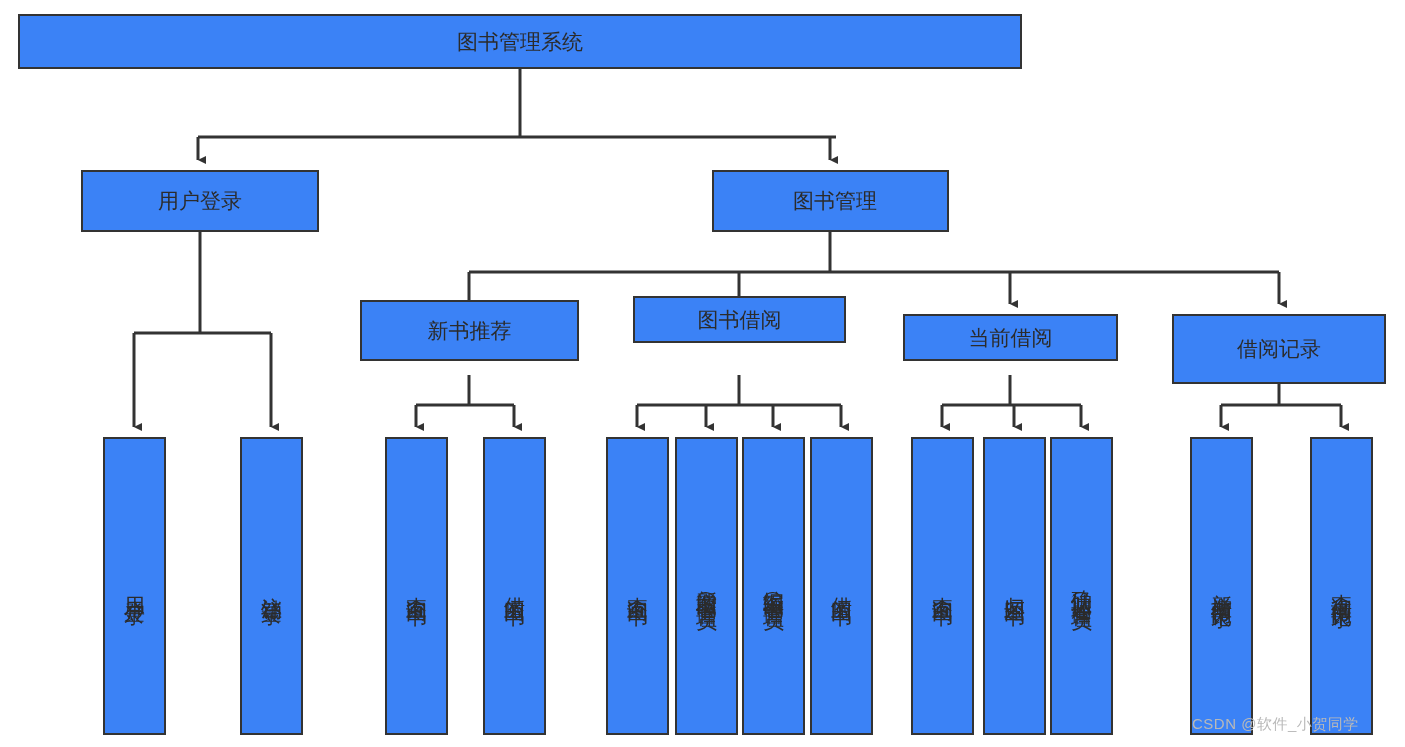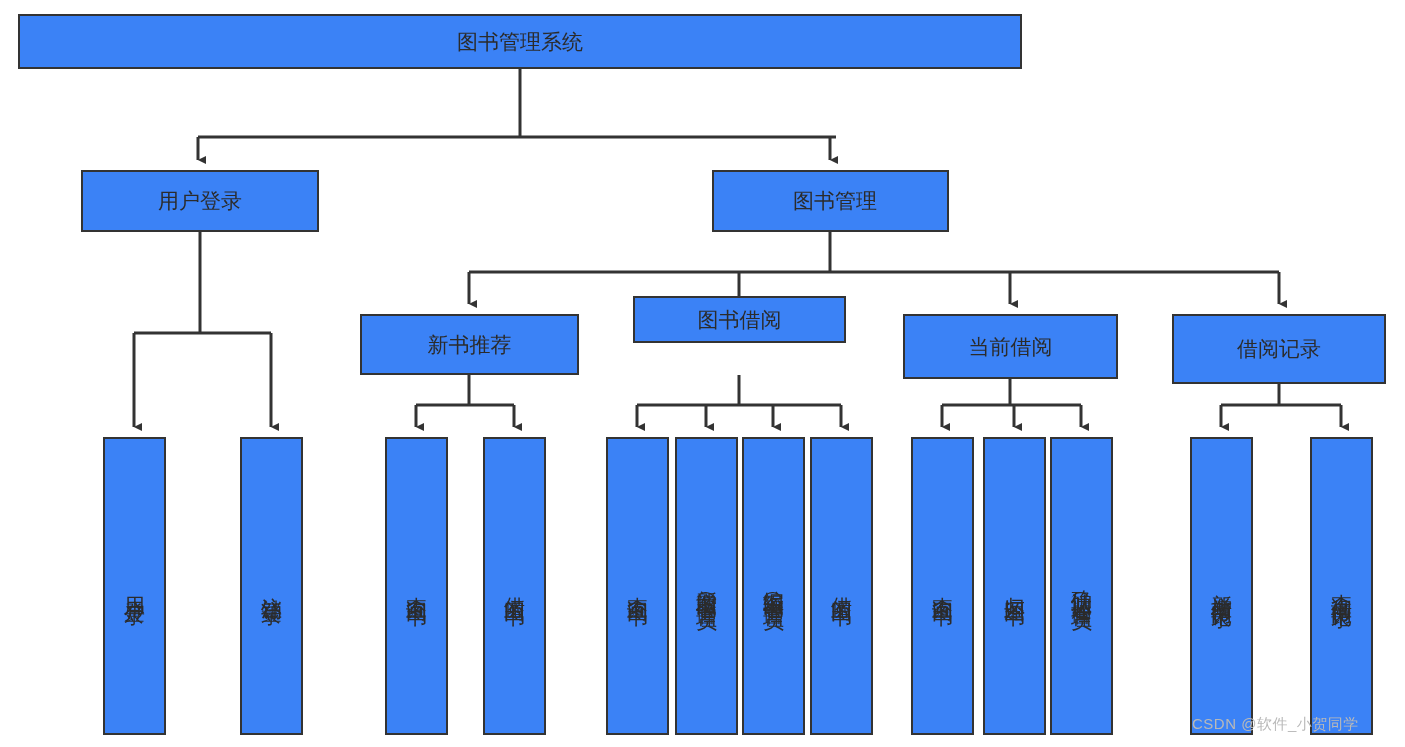--- a/index.html
+++ b/index.html
@@ -73,27 +73,27 @@
     <span class="lbl">图书管理系统</span>
   </div>
 
   <div class="node h" style="left:81px;top:170px;width:238px;height:62px;">
     <span class="lbl">用户登录</span>
   </div>
   <div class="node h" style="left:712px;top:170px;width:237px;height:62px;padding-left:9px;">
     <span class="lbl">图书管理</span>
   </div>
 
-  <div class="node h" style="left:360px;top:314px;width:219px;height:61px;">
+  <div class="node h" style="left:360px;top:300px;width:219px;height:61px;">
     <span class="lbl">新书推荐</span>
   </div>
   <div class="node h" style="left:633px;top:296px;width:213px;height:47px;">
     <span class="lbl">图书借阅</span>
   </div>
-  <div class="node h" style="left:903px;top:314px;width:215px;height:65px;">
+  <div class="node h" style="left:903px;top:314px;width:215px;height:47px;">
     <span class="lbl">当前借阅</span>
   </div>
   <div class="node h" style="left:1172px;top:314px;width:214px;height:70px;">
     <span class="lbl">借阅记录</span>
   </div>
 
   <div class="node v" style="left:103px;top:437px;width:63px;height:298px;">
     <span class="lbl">用户登录</span>
   </div>
   <div class="node v" style="left:240px;top:437px;width:63px;height:298px;">

